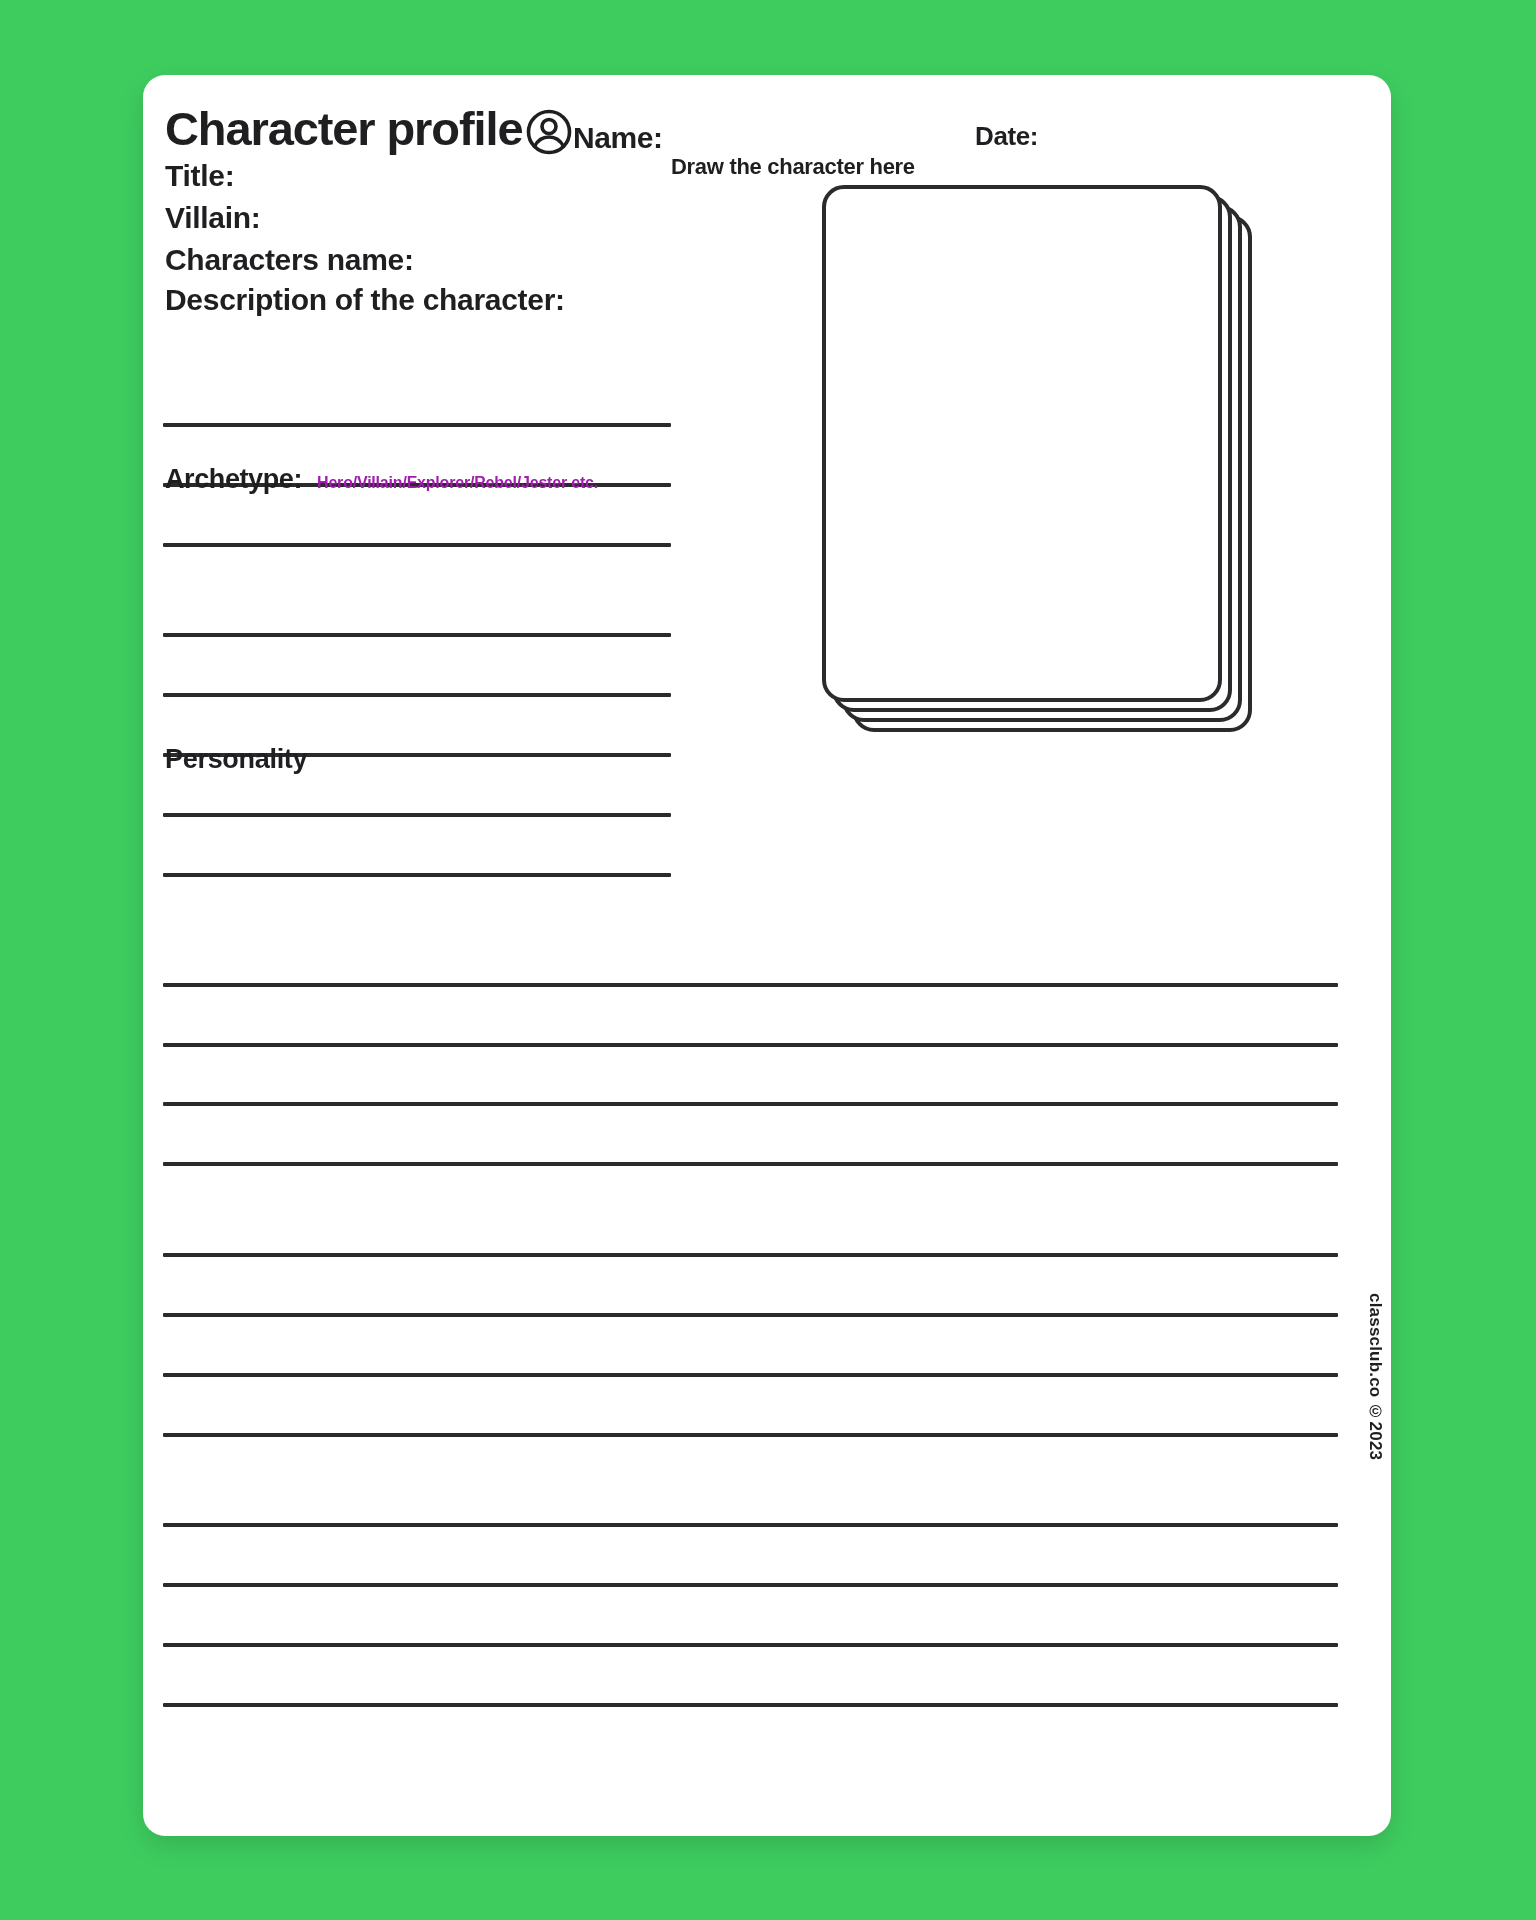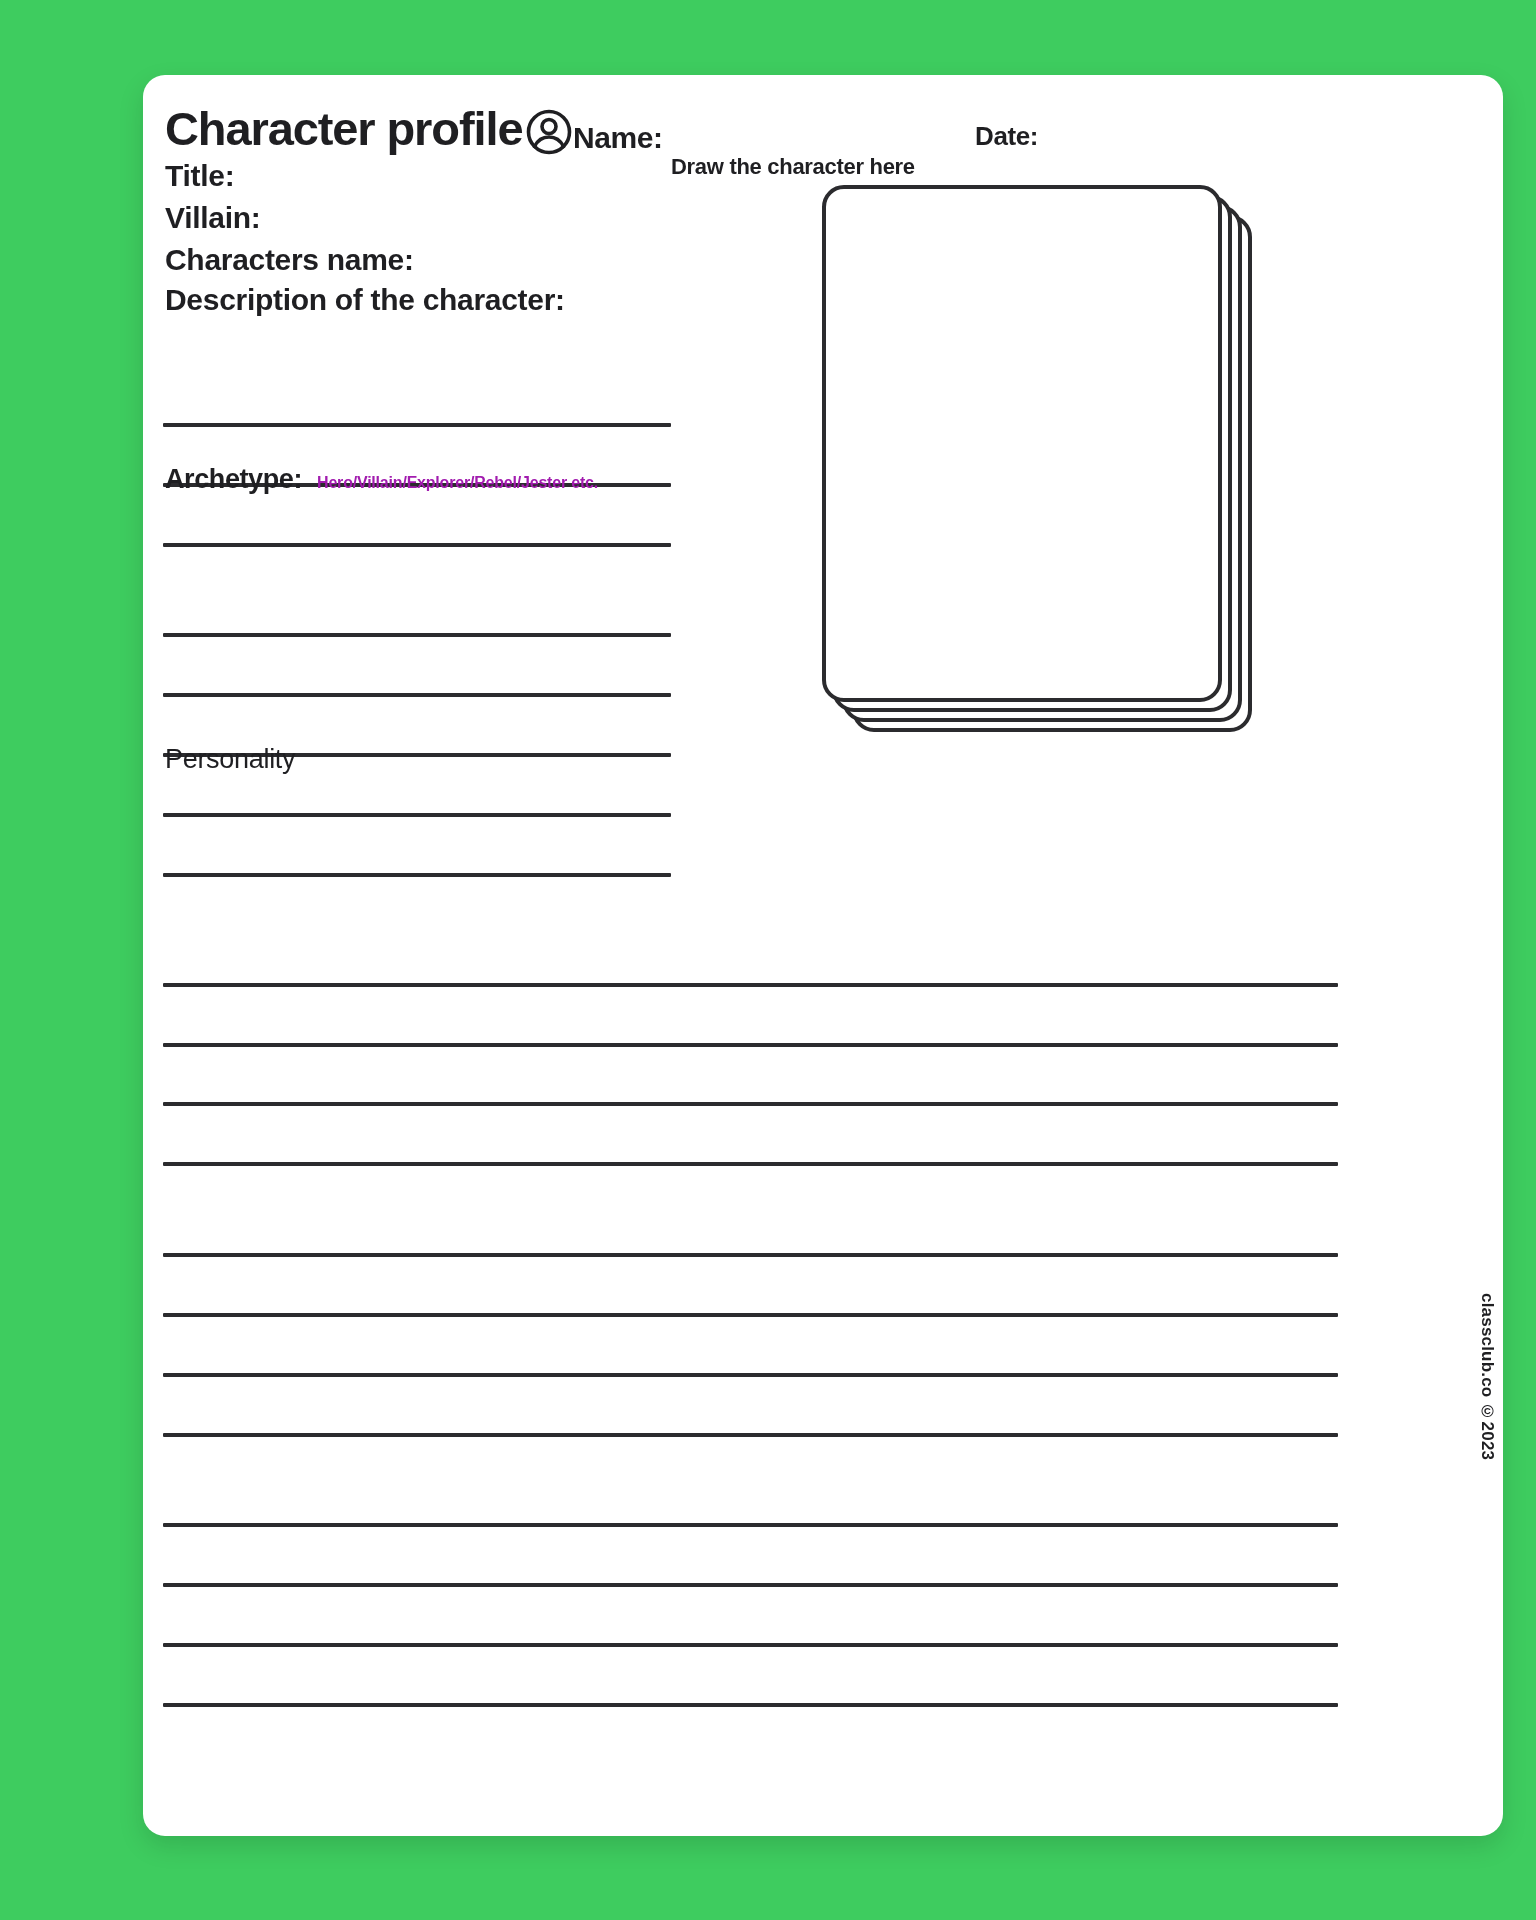--- a/index.html
+++ b/index.html
@@ -14,21 +14,21 @@
     font-family: "Liberation Sans", sans-serif;
     position: relative;
     overflow: hidden;
   }
 
   
   #worksheet-page {
     position: absolute;
     left: 143px;
     top: 75px;
-    width: 1360px;
+    width: 1248px;
     height: 1761px;
     background: #ffffff;
     border-radius: 22px;
     box-shadow: 0 10px 26px rgba(0,0,0,0.13);
     overflow: hidden;
   }
 
   
   .txt { color: #1f1f22; white-space: nowrap; position: absolute; }
 
@@ -97,21 +97,21 @@
     font-size: 16px;
     font-weight: 600;
     letter-spacing: -0.2px;
     color: #a21caf;
   }
 
   
   .section-heading {
     left: 22px;
     font-size: 27px;
-    font-weight: 400;
+    font-weight: 700;
     letter-spacing: -0.3px;
   }
   #heading-personality { top: 669px; }
   #heading-trait       { top: 914px; }
   #heading-why         { top: 1159px; }
 
   
   #draw-label {
     left: 528px;
     top: 79px;

